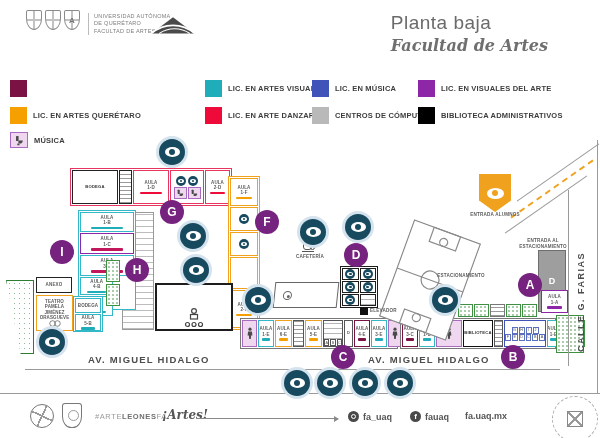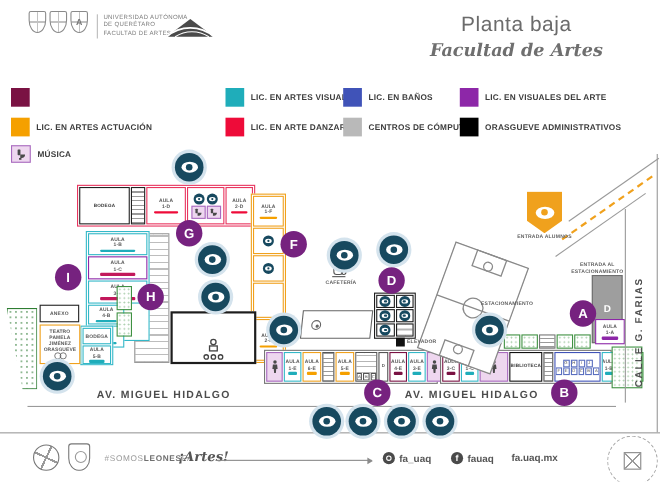--- a/index.html
+++ b/index.html
@@ -6,21 +6,21 @@
   html,body{width:600px;height:438px;background:#fff;font-family:"Liberation Sans",sans-serif;}
   .page{position:relative;width:600px;height:438px;overflow:hidden;background:#fff;}
 
   
   .crests{position:absolute;left:26px;top:10px;display:flex;gap:3px;}
   .crest{width:16px;height:20px;border:1px solid #8a8a8a;border-radius:2px 2px 50% 50%/2px 2px 58% 58%;
     background:linear-gradient(#0000 46%,#c2c2c2 46% 54%,#0000 54%),linear-gradient(90deg,#0000 46%,#c2c2c2 46% 54%,#0000 54%);
     display:flex;align-items:center;justify-content:center;color:#777;font-size:8px;font-weight:bold;}
   .org{position:absolute;left:88px;top:13px;font-size:5.5px;color:#7d7d7d;line-height:1.35;letter-spacing:.3px;border-left:1px solid #bbb;padding-left:5px;}
   .treelogo{position:absolute;left:150px;top:15px;}
-  .titleblock{position:absolute;right:52px;top:12px;text-align:center;color:#6b6b6b;}
+  .titleblock{position:absolute;right:52px;top:12px;color:#6b6b6b;}
   .titleblock .t1{font-size:19px;letter-spacing:.5px;}
   .titleblock .t2{font-family:"DejaVu Serif",serif;font-style:italic;font-weight:bold;font-size:16px;margin-top:2px;color:#6f6f6f;}
 
   
   .litem{position:absolute;display:flex;align-items:center;gap:6px;}
   .swatch{width:17px;height:17px;flex:0 0 17px;}
   .llabel{font-size:7.5px;font-weight:bold;color:#3c3c3c;letter-spacing:.2px;}
   .banositem{position:absolute;left:10px;top:132px;display:flex;align-items:center;gap:6px;}
   .banosbox{width:18px;height:16px;background:#eed7ef;border:1px solid #a96bbf;display:flex;align-items:center;justify-content:center;}
 
@@ -142,41 +142,41 @@
   <div id="legend">
       <div class="litem" style="left: 10px; top: 80px;">
         <span class="swatch" style="background:#7a1243"></span>
       </div>
       <div class="litem" style="left: 205px; top: 80px;">
         <span class="swatch" style="background:#1fadba"></span>
         <span class="llabel">LIC. EN ARTES VISUALES</span>
       </div>
       <div class="litem" style="left: 312px; top: 80px;">
         <span class="swatch" style="background:#4053b8"></span>
-        <span class="llabel">LIC. EN BAÑOS</span>
+        <span class="llabel">LIC. EN MÚSICA</span>
       </div>
       <div class="litem" style="left: 418px; top: 80px;">
         <span class="swatch" style="background:#8d27a8"></span>
         <span class="llabel">LIC. EN VISUALES DEL ARTE</span>
       </div>
       <div class="litem" style="left: 10px; top: 107px;">
         <span class="swatch" style="background:#f5a000"></span>
-        <span class="llabel">LIC. EN ARTES ACTUACIÓN</span>
+        <span class="llabel">LIC. EN ARTES QUERÉTARO</span>
       </div>
       <div class="litem" style="left: 205px; top: 107px;">
         <span class="swatch" style="background:#ee0b39"></span>
         <span class="llabel">LIC. EN ARTE DANZARIO</span>
       </div>
       <div class="litem" style="left: 312px; top: 107px;">
         <span class="swatch" style="background:#b9b9b9"></span>
         <span class="llabel">CENTROS  DE CÓMPUTOS</span>
       </div>
       <div class="litem" style="left: 418px; top: 107px;">
         <span class="swatch" style="background:#000000"></span>
-        <span class="llabel">ORASGUEVE ADMINISTRATIVOS</span>
+        <span class="llabel">BIBLIOTECA ADMINISTRATIVOS</span>
       </div>
     </div>
   <div class="banositem">
     <span class="banosbox">
       <svg class="icon" width="11" height="11" viewBox="0 0 12 12" fill="#4a4a4a">
         <rect x="2.2" y="1" width="2.8" height="5.6" rx="0.6"></rect>
         <path d="M4.8 6 h4.8 a3.4 3.4 0 0 1 -3.4 3.4 h-1.4 z"></path>
         <rect x="3.6" y="9.4" width="2.4" height="1.8"></rect>
       </svg>
     </span>
@@ -483,21 +483,21 @@
       <div class="eyemark" style="left: 387px; top: 230px;"></div>
       <div class="maplabel" style="left: 460px; top: 72px; width: 70px; text-align: center;"><span>ENTRADA ALUMNOS</span></div>
       <div class="maplabel" style="left: 498px; top: 98px; width: 90px; text-align: center;"><span>ENTRADA AL</span><br><span>ESTACIONAMIENTO</span></div>
       <div class="maplabel" style="left: 426px; top: 133px; width: 70px; text-align: center;"><span>ESTACIONAMIENTO</span></div>
       <div class="maplabel" style="left: 292px; top: 114px; width: 36px; text-align: center;"><span>CAFETERÍA</span></div>
     </div>
 
   <footer>
     <div class="ball"></div>
     <div class="lioncrest"></div>
-    <div class="hashtag"><span>#SOMOS</span><b>LEONES</b><span>FA</span></div>
+    <div class="hashtag"><span>#ARTE</span><b>LEONES</b><span>FA</span></div>
     <div class="vive">¡Artes!</div>
     <div class="arrowline"></div>
     <div class="social" style="left:348px;">
       <span class="igicon"></span>
       <span>fa_uaq</span>
     </div>
     <div class="social" style="left:410px;">
       <span class="fbicon">f</span>
       <span>fauaq</span>
     </div>

